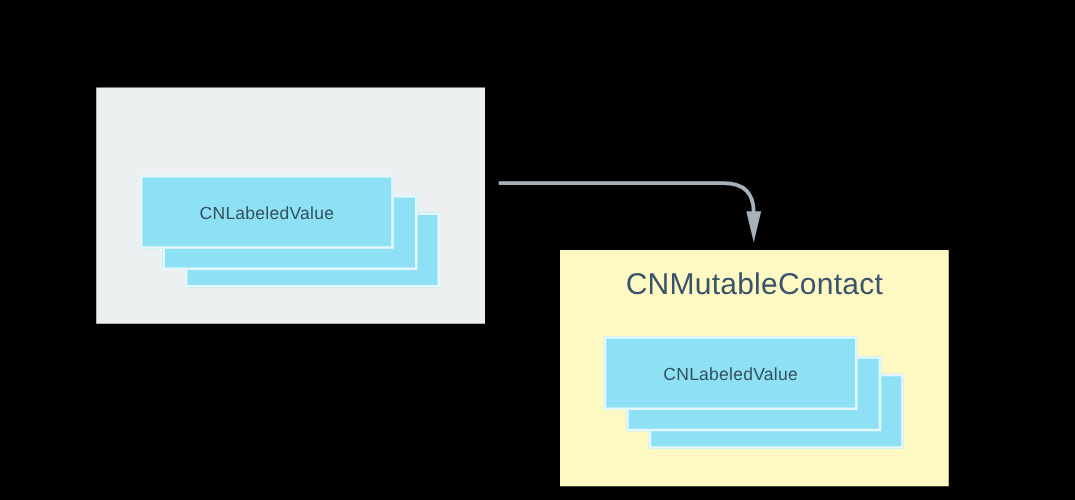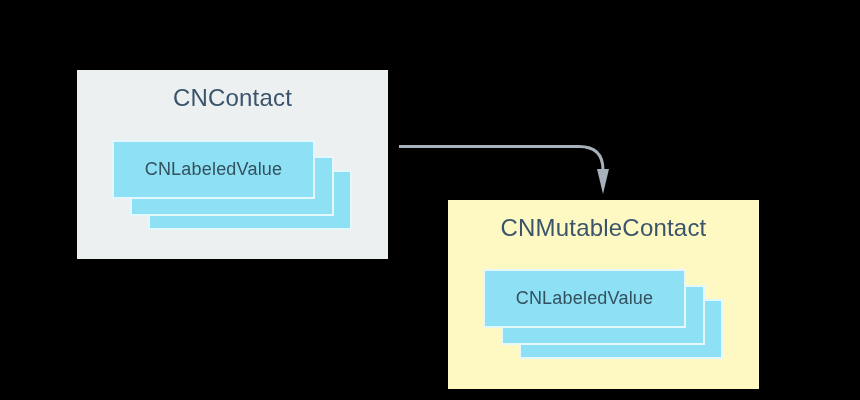--- a/index.html
+++ b/index.html
@@ -52,40 +52,39 @@
   .card.front {
     left: 35px; top: 70px; width: 203px; height: 59px;
     display: flex;
     align-items: center;
     justify-content: center;
   }
   .classbox.right .card.front { top: 69px; }
   .classbox.right .card.mid   { top: 85px; }
   .classbox.right .card.back  { top: 99px; }
   .card-label {
-    font-size: 18px;
+    font-size: 14px;
     color: #33515F;
     letter-spacing: 0.2px;
   }
   .arrow {
     position: absolute;
     left: 0;
     top: 0;
     width: 860px;
     height: 400px;
     pointer-events: none;
   }
 </style>
 </head>
 <body>
 
 <div class="stage">
 
   <div class="classbox left">
-    <div class="box-title">CNContact</div>
     <div class="card back"></div>
     <div class="card mid"></div>
     <div class="card front">
       <span class="card-label">CNLabeledValue</span>
     </div>
   </div>
 
   <svg class="arrow" viewBox="0 0 860 400" xmlns="http://www.w3.org/2000/svg" aria-hidden="true">
     <path d="M399 146.5 L579 146.5 Q603 146.5 603 170 L603 172" fill="none" stroke="#A7B1BB" stroke-width="3"></path>
     <polygon points="597,169 609,169 603,194" fill="#A7B1BB"></polygon>

